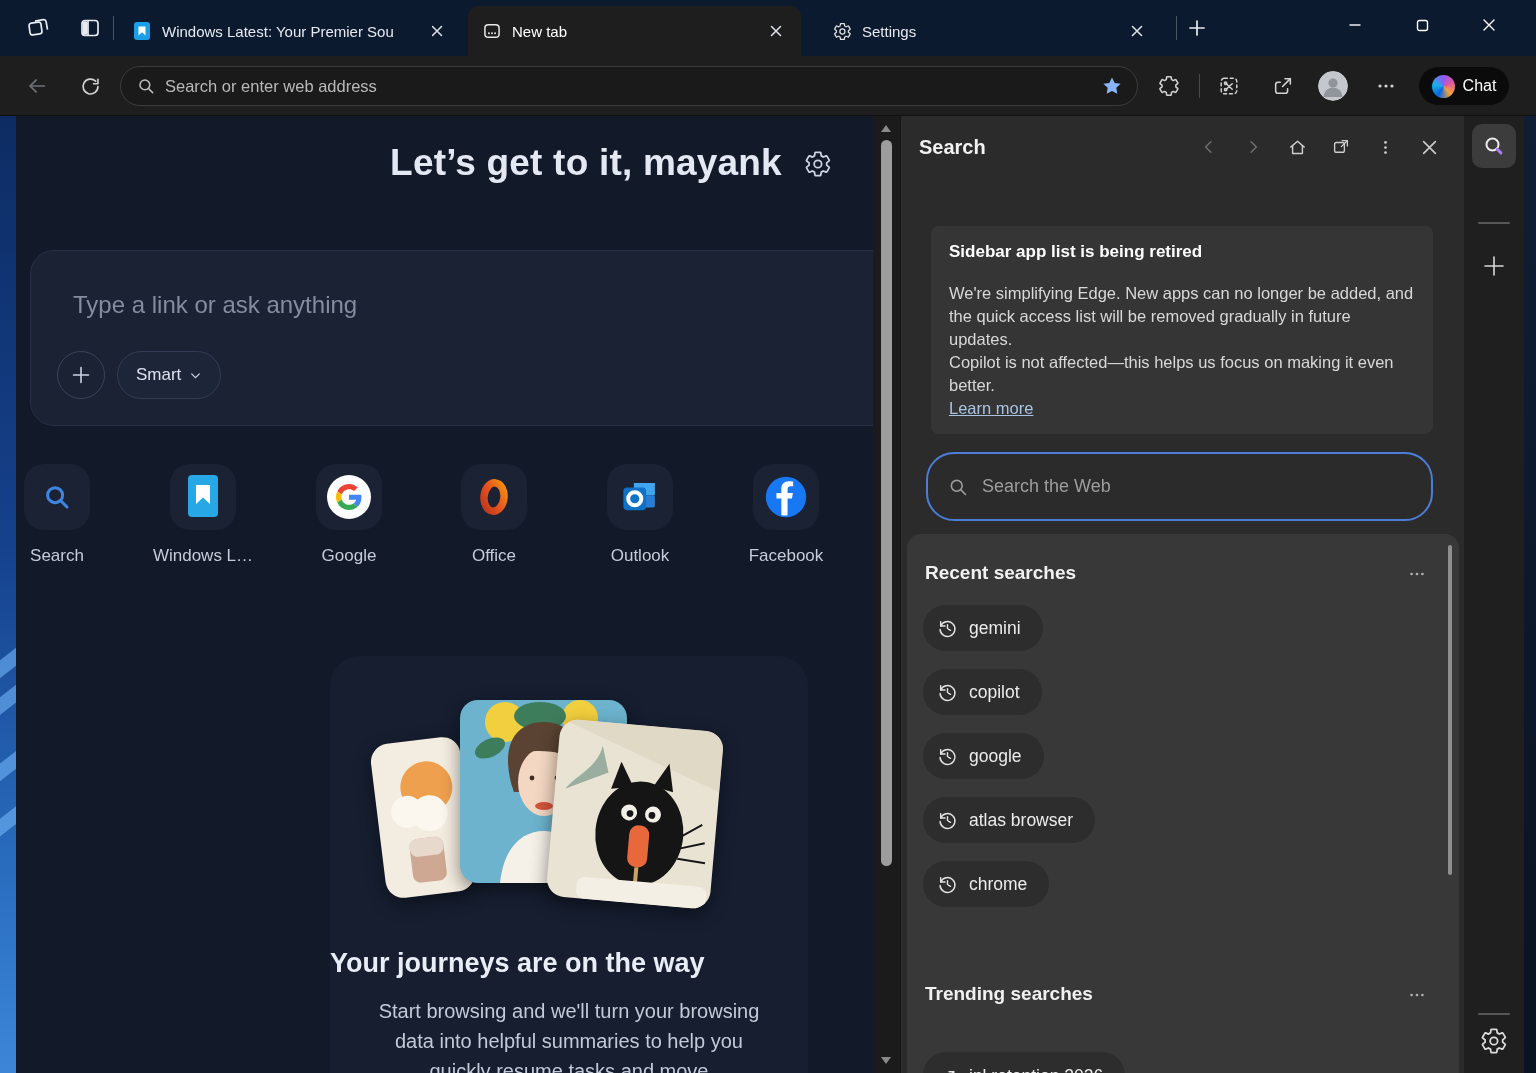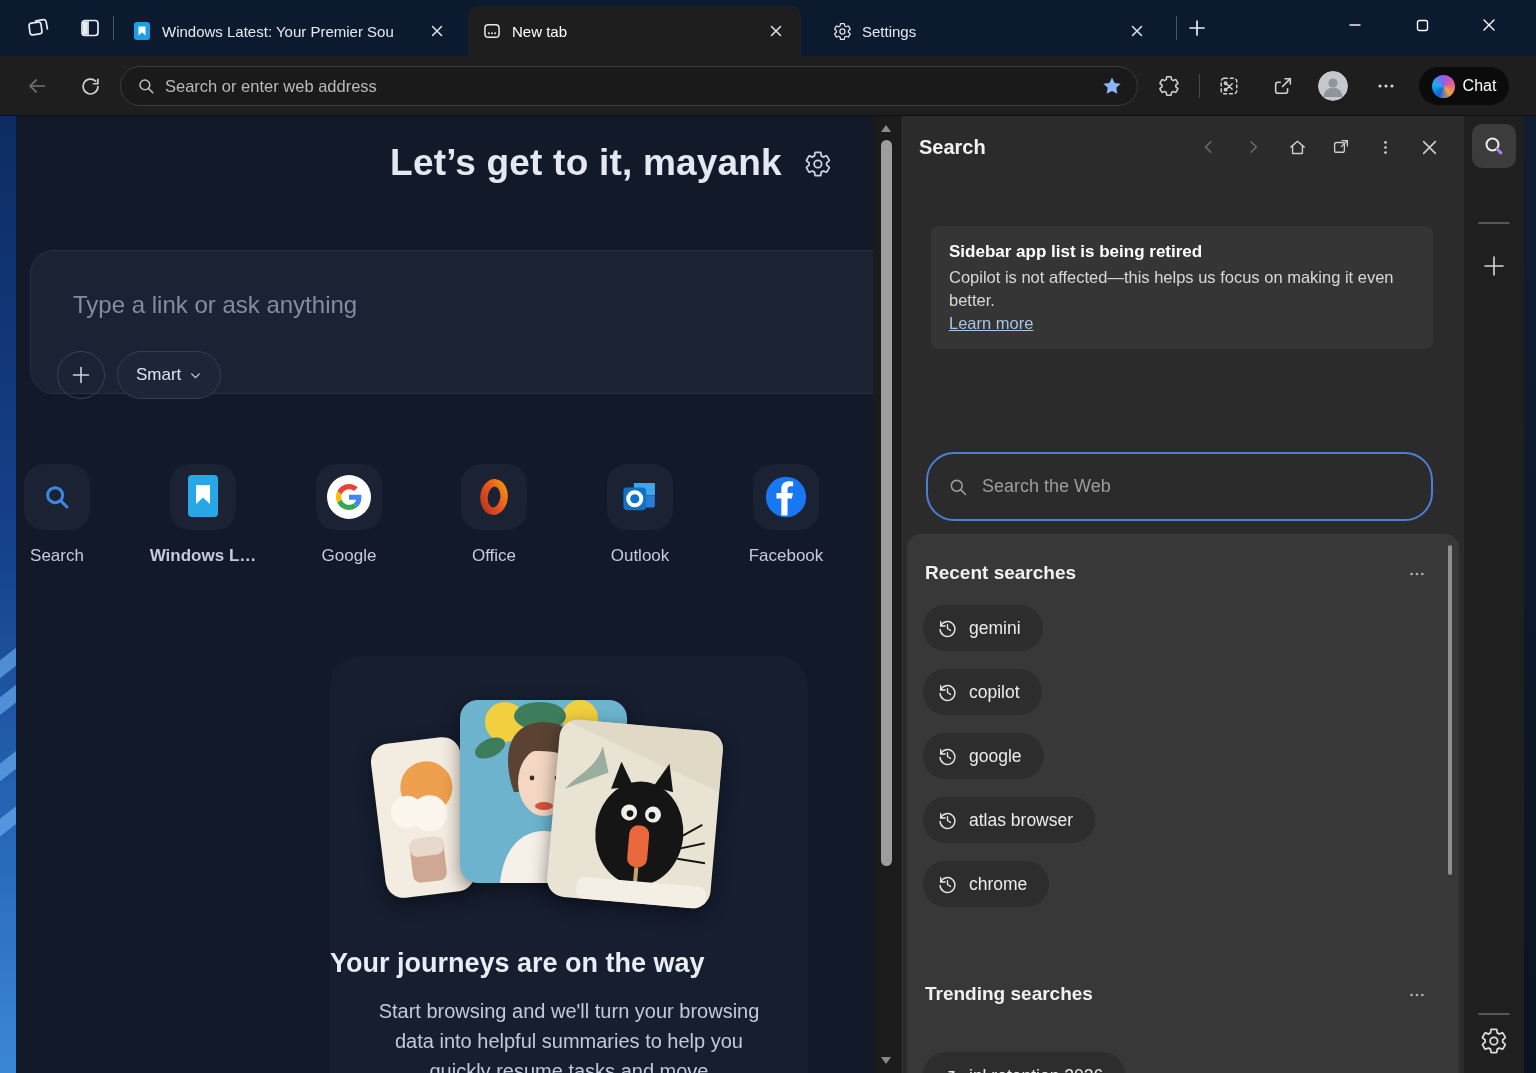--- a/index.html
+++ b/index.html
@@ -35,21 +35,21 @@
 
   
   .wallpaper { position:absolute; left:0; top:116px; width:16px; height:957px; background:linear-gradient(180deg, #0d2c63 0%, #15418c 45%, #2a6ec0 80%, #3c86d8 100%); overflow:hidden; }
   .wp-ribbon { position:absolute; width:60px; height:14px; background:rgba(120,190,255,.55); transform:rotate(-38deg); border-radius:7px; }
 
   .main-viewport { position:absolute; left:16px; top:116px; width:857px; height:957px; background:#121929; overflow:hidden; }
   .main-page { position:absolute; left:0; top:0; width:1140px; height:957px; }
   .greeting { position:absolute; left:0; top:26px; width:1140px; text-align:center; color:#e3e8f3; font-size:37px; font-weight:700; letter-spacing:.2px; }
   .greeting-gear { position:absolute; left:788px; top:34px; width:30px; height:30px; color:#cdd4e2; }
 
-  .omnibox { position:absolute; left:14px; top:134px; width:1106px; height:144px; background:#1a2234; border:1px solid #273046; border-radius:24px; }
+  .omnibox { position:absolute; left:14px; top:134px; width:1106px; height:176px; background:#1a2234; border:1px solid #273046; border-radius:24px; }
   .omnibox-text { position:absolute; left:42px; top:40px; font-size:24px; color:#848ca0; }
   .omni-plus { position:absolute; left:26px; top:100px; width:48px; height:48px; border:1.5px solid #3a425a; border-radius:50%; display:flex; align-items:center; justify-content:center; color:#ccd2e0; }
   .omni-smart { position:absolute; left:86px; top:100px; height:48px; padding:0 18px; border:1px solid #333c55; background:#1d2638; border-radius:24px; display:flex; align-items:center; gap:8px; color:#dde2ee; font-size:17px; }
 
   .quick-item { position:absolute; top:348px; width:146px; text-align:center; }
   .quick-tile { width:66px; height:66px; margin:0 auto; background:#1a2234; border-radius:20px; display:flex; align-items:center; justify-content:center; }
   .quick-label { margin-top:16px; font-size:17px; color:#c5cbd8; white-space:nowrap; }
   .g-circle { width:44px; height:44px; background:#fff; border-radius:50%; display:flex; align-items:center; justify-content:center; }
 
   .journeys { position:absolute; left:314px; top:540px; width:478px; height:520px; background:#161e30; border-radius:30px; }
@@ -66,21 +66,21 @@
 
   
   .sidebar { position:absolute; left:900px; top:116px; width:564px; height:957px; background:#2b2b2b; border-left:1px solid #161616; }
   .sb-header { position:absolute; left:0; top:0; width:100%; height:62px; display:flex; align-items:center; padding:0 18px; }
   .sb-title { font-size:20px; font-weight:700; color:#f2f2f2; flex:none; }
   .sb-spacer { flex:1; }
   .sb-hicon { width:34px; height:34px; margin-left:10px; display:flex; align-items:center; justify-content:center; color:#cdcdcd; border-radius:6px; }
   .sb-hicon.dim { color:#6e6e6e; }
 
   .notice { position:absolute; left:30px; top:110px; width:502px; background:#353535; border-radius:8px; padding:16px 18px; }
-  .notice-title { font-size:17px; font-weight:700; color:#fff; margin-bottom:4px; }
+  .notice-title { font-size:17px; font-weight:700; color:#fff; margin-bottom:20px; }
   .notice-body { font-size:16.5px; color:#d8d8d8; line-height:23px; }
   .notice-link { display:inline-block; margin-top:2px; font-size:16.5px; color:#a9c4e2; text-decoration:underline; }
 
   .web-search { position:absolute; left:25px; top:336px; width:507px; height:69px; border:2px solid #4c7ed8; border-radius:28px; display:flex; align-items:center; padding:0 20px; background:#2b2b2b; }
   .web-search svg { flex:none; color:#9d9d9d; }
   .web-search input { flex:1; margin-left:14px; background:transparent; border:none; outline:none; color:#e6e6e6; font-size:18px; font-family:"Liberation Sans", sans-serif; }
   .web-search input::placeholder { color:#9d9d9d; }
 
   .sb-card { position:absolute; left:6px; top:418px; width:552px; height:539px; background:#383838; border-radius:14px 14px 0 0;text-align:right; }
   .sec-title { position:absolute; left:18px; font-size:19px; font-weight:700; color:#f1f1f1; }
@@ -294,21 +294,21 @@
 
       <div class="quick-item" style="left:-32px;">
         <div class="quick-tile">
           <svg width="30" height="30" viewBox="0 0 24 24" fill="none" stroke="#3f86e0" stroke-width="2.4" stroke-linecap="round">
               <circle cx="10.5" cy="10.5" r="6"></circle>
               <path d="M15.2 15.2L20 20"></path>
             </svg>
         </div>
         <div class="quick-label">Search</div>
       </div>
-      <div class="quick-item" style="left:114px;font-weight:bold;">
+      <div class="quick-item" style="left:114px;">
         <div class="quick-tile">
           <svg width="44" height="50" viewBox="0 0 44 50">
               <rect x="7" y="3" width="30" height="42" rx="4" fill="#28a7e6"></rect>
               <polygon points="15,13 29,13 29,32 22,25.5 15,32" fill="#ffffff"></polygon>
             </svg>
         </div>
         <div class="quick-label">Windows L…</div>
       </div>
       <div class="quick-item" style="left:260px;">
         <div class="quick-tile">
@@ -452,20 +452,21 @@
       </span>
       <span class="sb-hicon">
         <svg width="17" height="17" viewBox="0 0 16 16" stroke="currentColor" stroke-width="1.5" stroke-linecap="round">
             <path d="M2.5 2.5l11 11M13.5 2.5l-11 11"></path>
           </svg>
       </span>
     </div>
 
     <div class="notice">
       <div class="notice-title">Sidebar app list is being retired</div>
+      <div class="notice-body">We're simplifying Edge. New apps can no longer be added, and the quick access list will be removed gradually in future updates.</div>
       <div class="notice-body">Copilot is not affected—this helps us focus on making it even better.</div>
       <a class="notice-link" href="#">Learn more</a>
     </div>
 
     <div class="web-search">
       <svg width="20" height="20" viewBox="0 0 24 24" fill="none" stroke="currentColor" stroke-width="1.9" stroke-linecap="round">
           <circle cx="10.5" cy="10.5" r="6.5"></circle>
           <path d="M15.5 15.5L21 21"></path>
         </svg>
       <input type="text" placeholder="Search the Web" style="">

